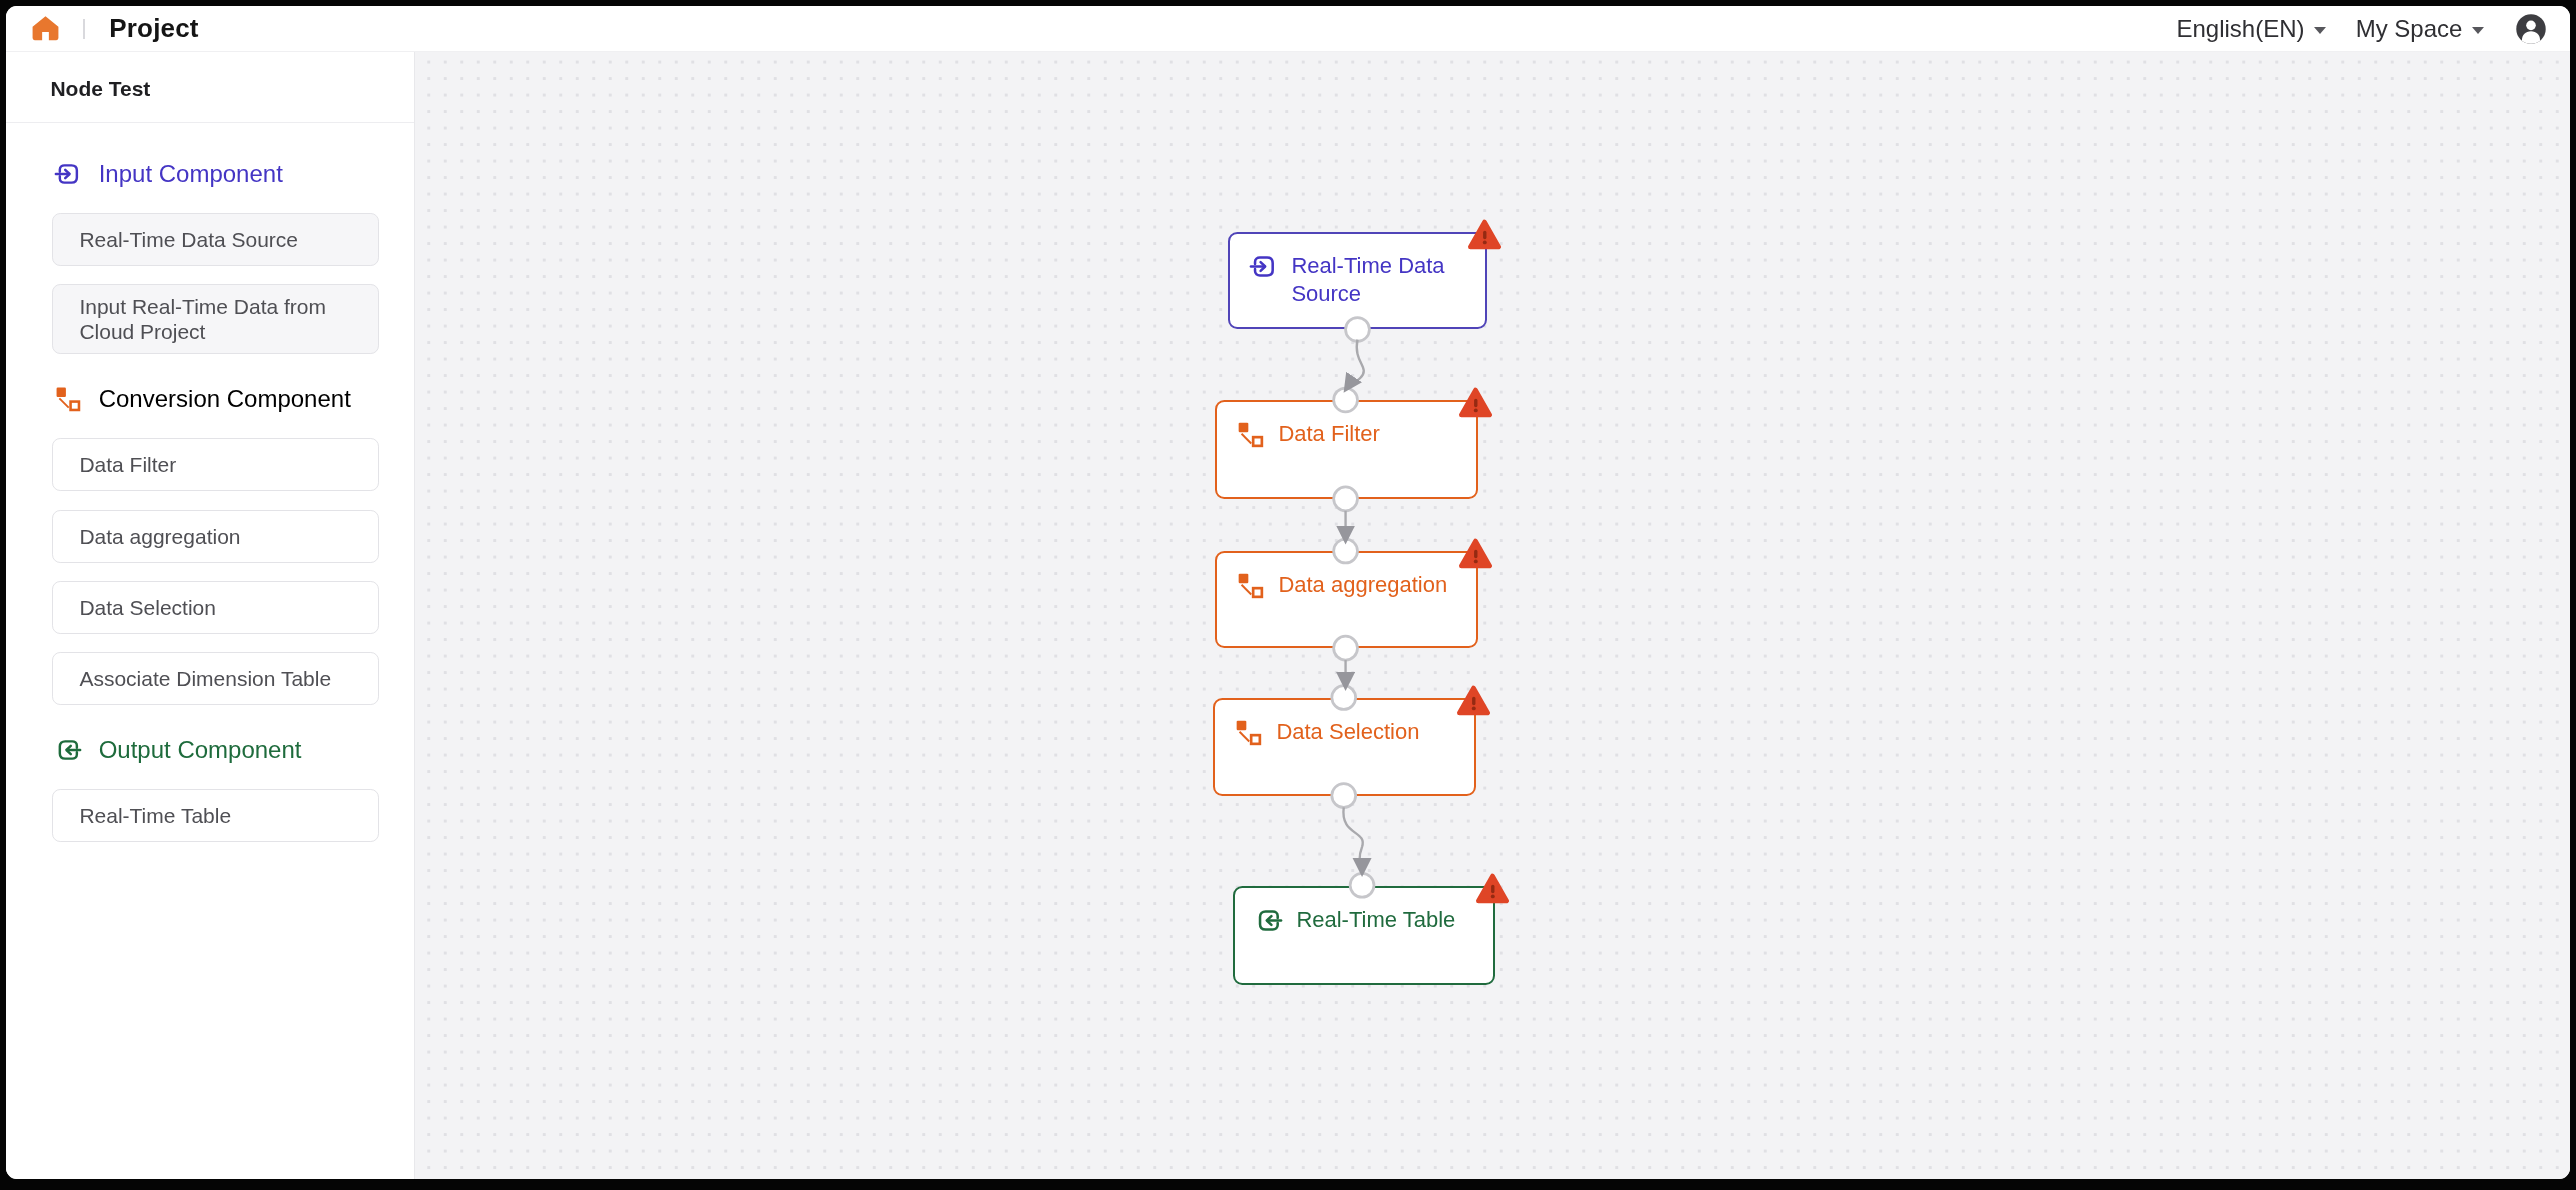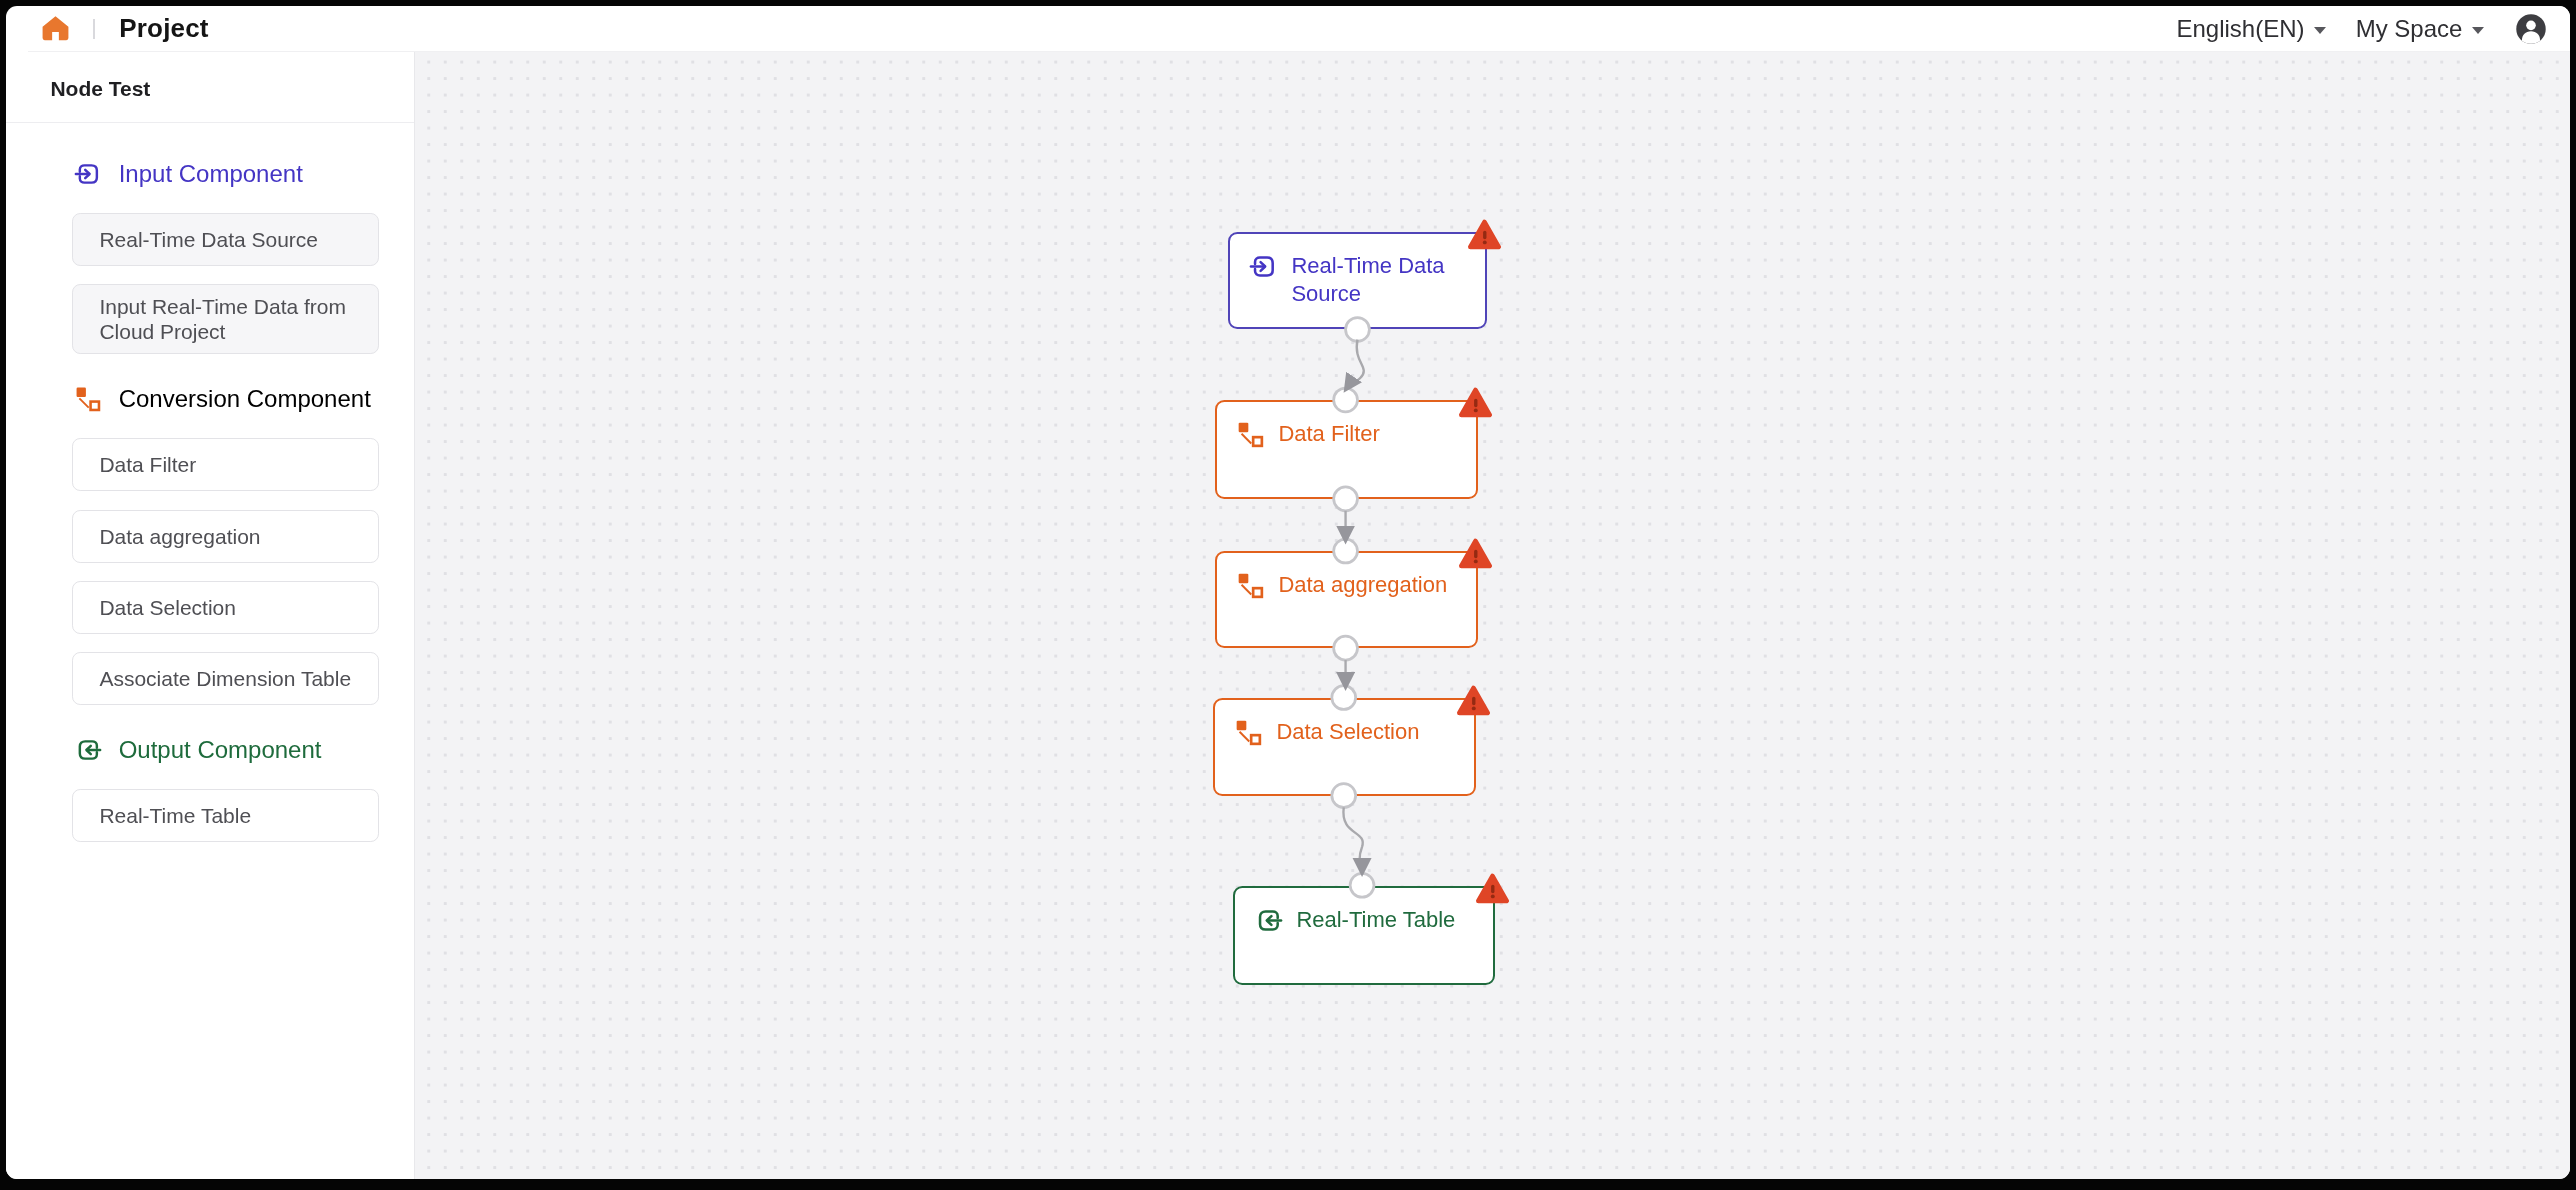--- a/index.html
+++ b/index.html
@@ -10,21 +10,21 @@
   }
   .app{
     position:absolute;left:6.4px;top:6.4px;right:6.4px;bottom:12px;
     background:#ffffff;border-radius:11px;overflow:hidden;
     display:flex;flex-direction:column;
   }
 
   
   .topbar{
     height:45px;flex:none;display:flex;align-items:center;
-    padding:0 22px 0 12px;background:#fff;border-bottom:0.9px solid #f0f0f2;margin-left:22px;
+    padding:0 22px 0 24px;background:#fff;border-bottom:0.9px solid #f0f0f2;
   }
   .topbar .vdiv{width:1.8px;height:20px;background:#d9d9dd;margin:0 24px 0 22px;}
   .topbar-title{font-size:26px;font-weight:700;color:#151515;letter-spacing:0.2px;}
   .topbar-right{margin-left:auto;display:flex;align-items:center;gap:30px;}
   .menu-item{display:flex;align-items:center;gap:9.2px;font-size:24px;color:#2f2f33;cursor:pointer;}
   .chev{width:0;height:0;border-left:6.4px solid transparent;border-right:6.4px solid transparent;border-top:7.3px solid #57575c;margin-top:2.7px;}
 
   
   .toolbar{
     height:93px;flex:none;display:flex;align-items:center;
@@ -47,21 +47,21 @@
   .btn-start{margin-right:-31px;}
 
   
   .main{flex:1;display:flex;min-height:0;}
   .sidebar{
     width:409px;flex:none;background:#fff;border-right:0.9px solid #e8e8eb;
     box-sizing:border-box;
   }
   .sidebar-title{padding:25px 0 21px 44px;font-size:21px;font-weight:700;color:#1f1f22;}
   .sidebar-divider{height:0.9px;background:#ededf0;}
-  .sections{padding:5.5px 35px 0 46px;margin-left:20px;}
+  .sections{padding:5.5px 35px 0 46px;}
   .sec-head{display:flex;align-items:center;gap:16.5px;margin:44px 0 25px 1.8px;font-size:24px;font-weight:500;}
   .sec-head:first-child{margin-top:31px;}
   .sec-input{color:#4435c4;}
   .sec-conv{color:#000000;}
   .sec-out{color:#1e6b3c;}
   .node-item{
     box-sizing:border-box;border:0.9px solid #e3e3e7;border-radius:8.2px;
     display:flex;align-items:center;min-height:53px;padding:9.2px 14.7px 9.2px 26px;
     font-size:21px;color:#4f4f54;line-height:25px;margin-bottom:18.3px;background:#fff;cursor:grab;
   }

